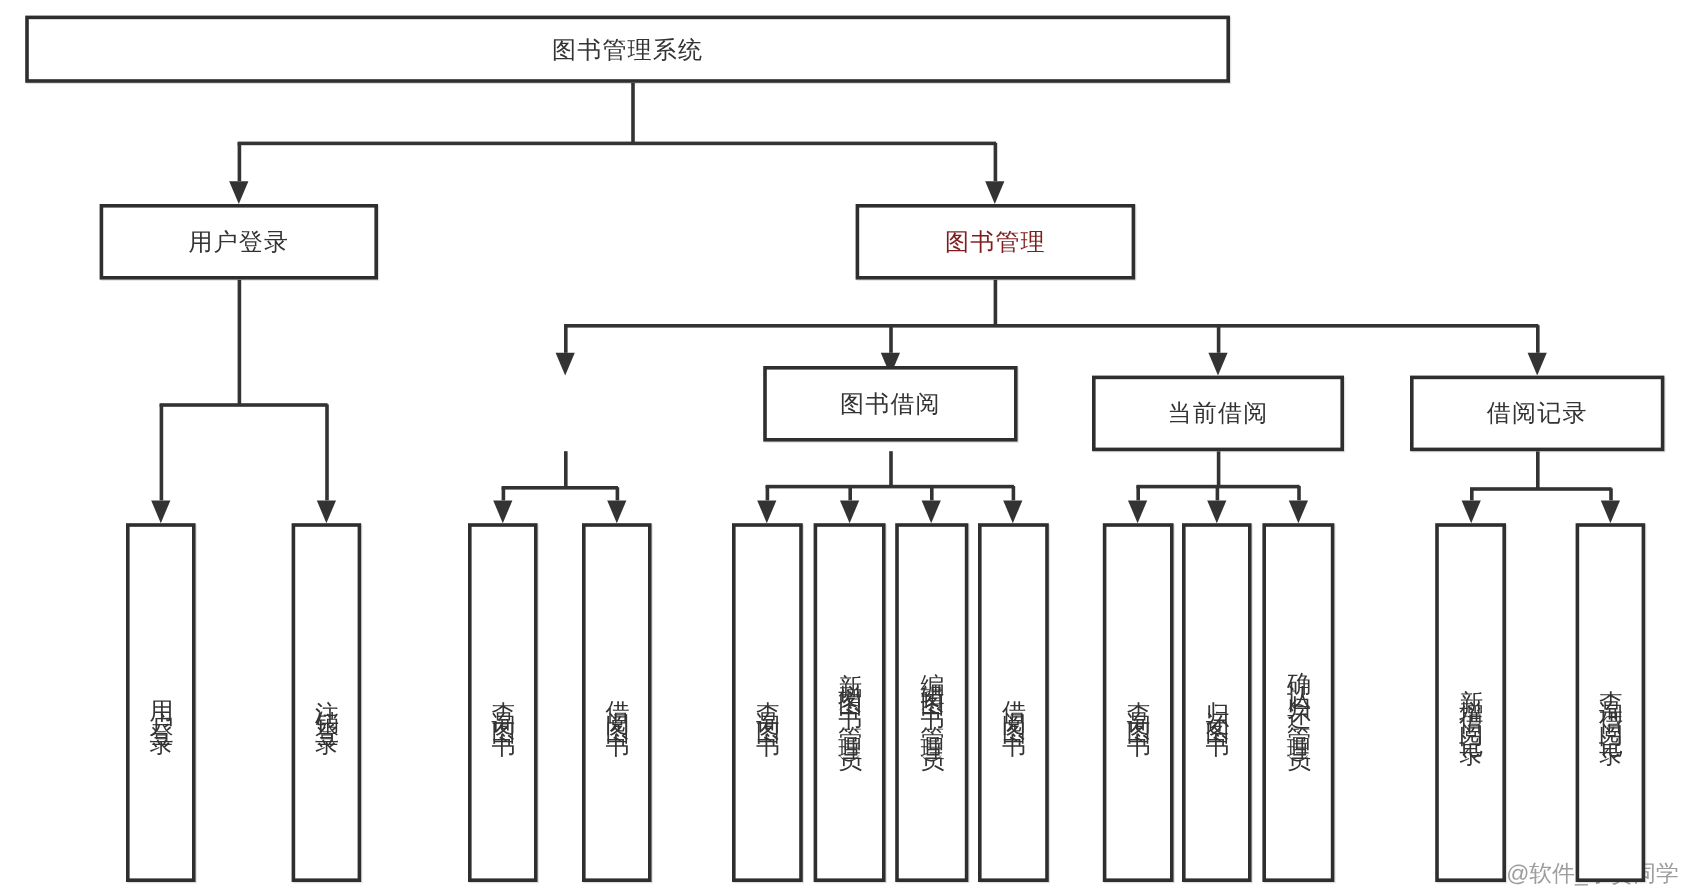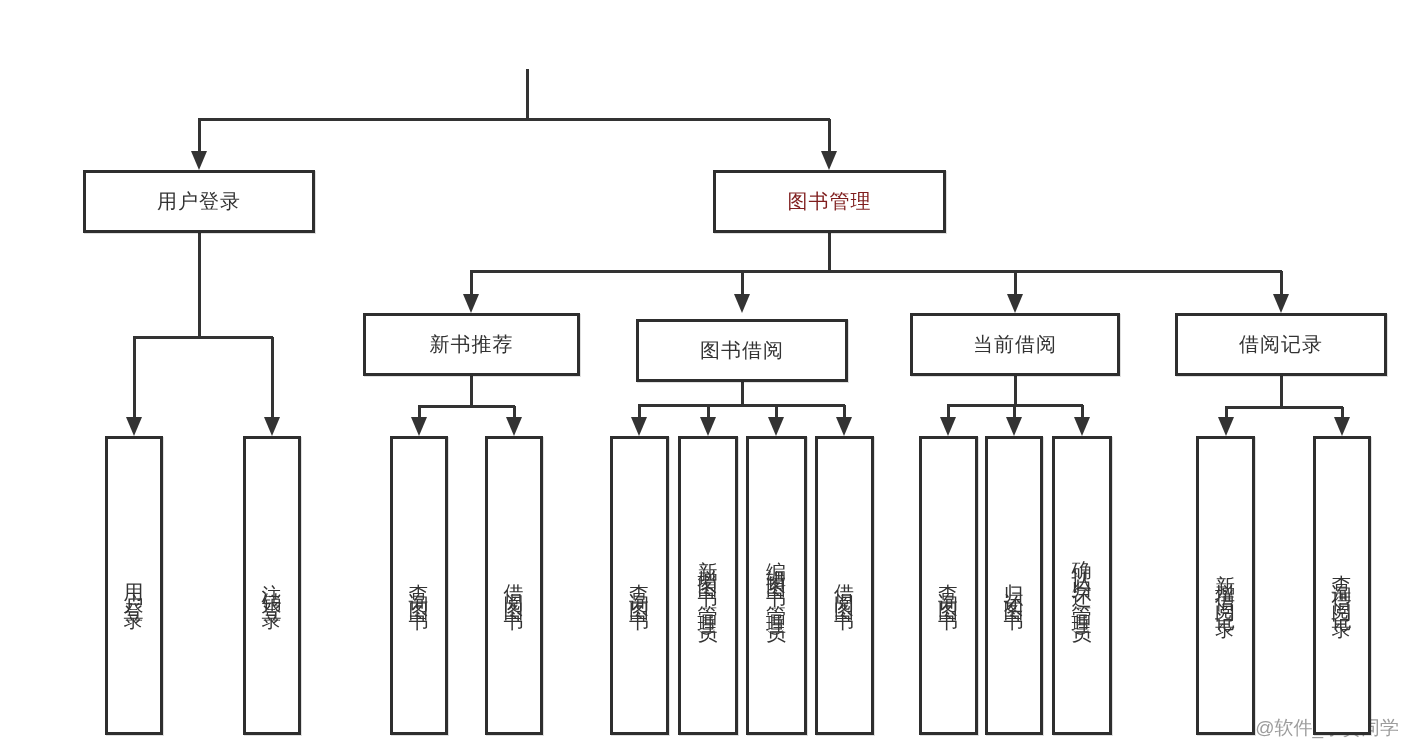--- a/index.html
+++ b/index.html
@@ -111,30 +111,30 @@
     <div class="conn" style="left: 1013px; top: 405px; width: 3px; height: 12px; background: rgb(51, 51, 51);"></div>
     <div class="arrowhead" style="left: 1006px; top: 417px; border-top-color: rgb(51, 51, 51);"></div>
     <div class="conn" style="left: 1081px; top: 405px; width: 3px; height: 12px; background: rgb(51, 51, 51);"></div>
     <div class="arrowhead" style="left: 1074px; top: 417px; border-top-color: rgb(51, 51, 51);"></div>
     <div class="conn" style="left: 1280px; top: 376px; width: 3px; height: 32px; background: rgb(51, 51, 51);"></div>
     <div class="conn" style="left: 1225px; top: 406px; width: 118px; height: 3px; background: rgb(51, 51, 51);"></div>
     <div class="conn" style="left: 1225px; top: 407px; width: 3px; height: 10px; background: rgb(51, 51, 51);"></div>
     <div class="arrowhead" style="left: 1218px; top: 417px; border-top-color: rgb(51, 51, 51);"></div>
     <div class="conn" style="left: 1341px; top: 407px; width: 3px; height: 10px; background: rgb(51, 51, 51);"></div>
     <div class="arrowhead" style="left: 1334px; top: 417px; border-top-color: rgb(51, 51, 51);"></div>
+    <div class="node horizontal" style="left: 21px; top: 13px; width: 1004px; height: 56px; border-color: rgb(46, 46, 46); background: rgb(255, 255, 255); color: rgb(51, 51, 51);">
+      <span>图书管理系统</span>
+    </div>
     <div class="node horizontal" style="left: 83px; top: 170px; width: 232px; height: 63px; border-color: rgb(46, 46, 46); background: rgb(255, 255, 255); color: rgb(51, 51, 51);">
       <span>用户登录</span>
     </div>
     <div class="node horizontal" style="left: 713px; top: 170px; width: 233px; height: 63px; border-color: rgb(46, 46, 46); background: rgb(255, 255, 255); color: #7f1d1d;">
       <span>图书管理</span>
     </div>
-    <div class="node horizontal" style="left: 363px; top: 313px; width: 217px; height: 63px; border-color: rgb(46, 46, 46); background: rgb(255, 255, 255); color: rgb(51, 51, 51);">
-      <span>新书推荐</span>
-    </div>
-    <div class="node horizontal" style="left: 636px; top: 319px; width: 212px; height: 63px; border-color: rgb(46, 46, 46); background: rgb(255, 255, 255); color: rgb(51, 51, 51);">
+    <div class="node horizontal" style="left: 636px; top: 305px; width: 212px; height: 63px; border-color: rgb(46, 46, 46); background: rgb(255, 255, 255); color: rgb(51, 51, 51);">
       <span>图书借阅</span>
     </div>
     <div class="node horizontal" style="left: 1175px; top: 313px; width: 212px; height: 63px; border-color: rgb(46, 46, 46); background: rgb(255, 255, 255); color: rgb(51, 51, 51);">
       <span>借阅记录</span>
     </div>
     <div class="node horizontal" style="left: 910px; top: 313px; width: 210px; height: 63px; border-color: rgb(46, 46, 46); background: rgb(255, 255, 255); color: rgb(51, 51, 51);">
       <span>当前借阅</span>
     </div>
     <div class="node vertical" style="left: 105px; top: 436px; width: 58px; height: 299px; border-color: rgb(46, 46, 46); background: rgb(255, 255, 255); color: rgb(51, 51, 51);">
       <span>用户登录</span>

